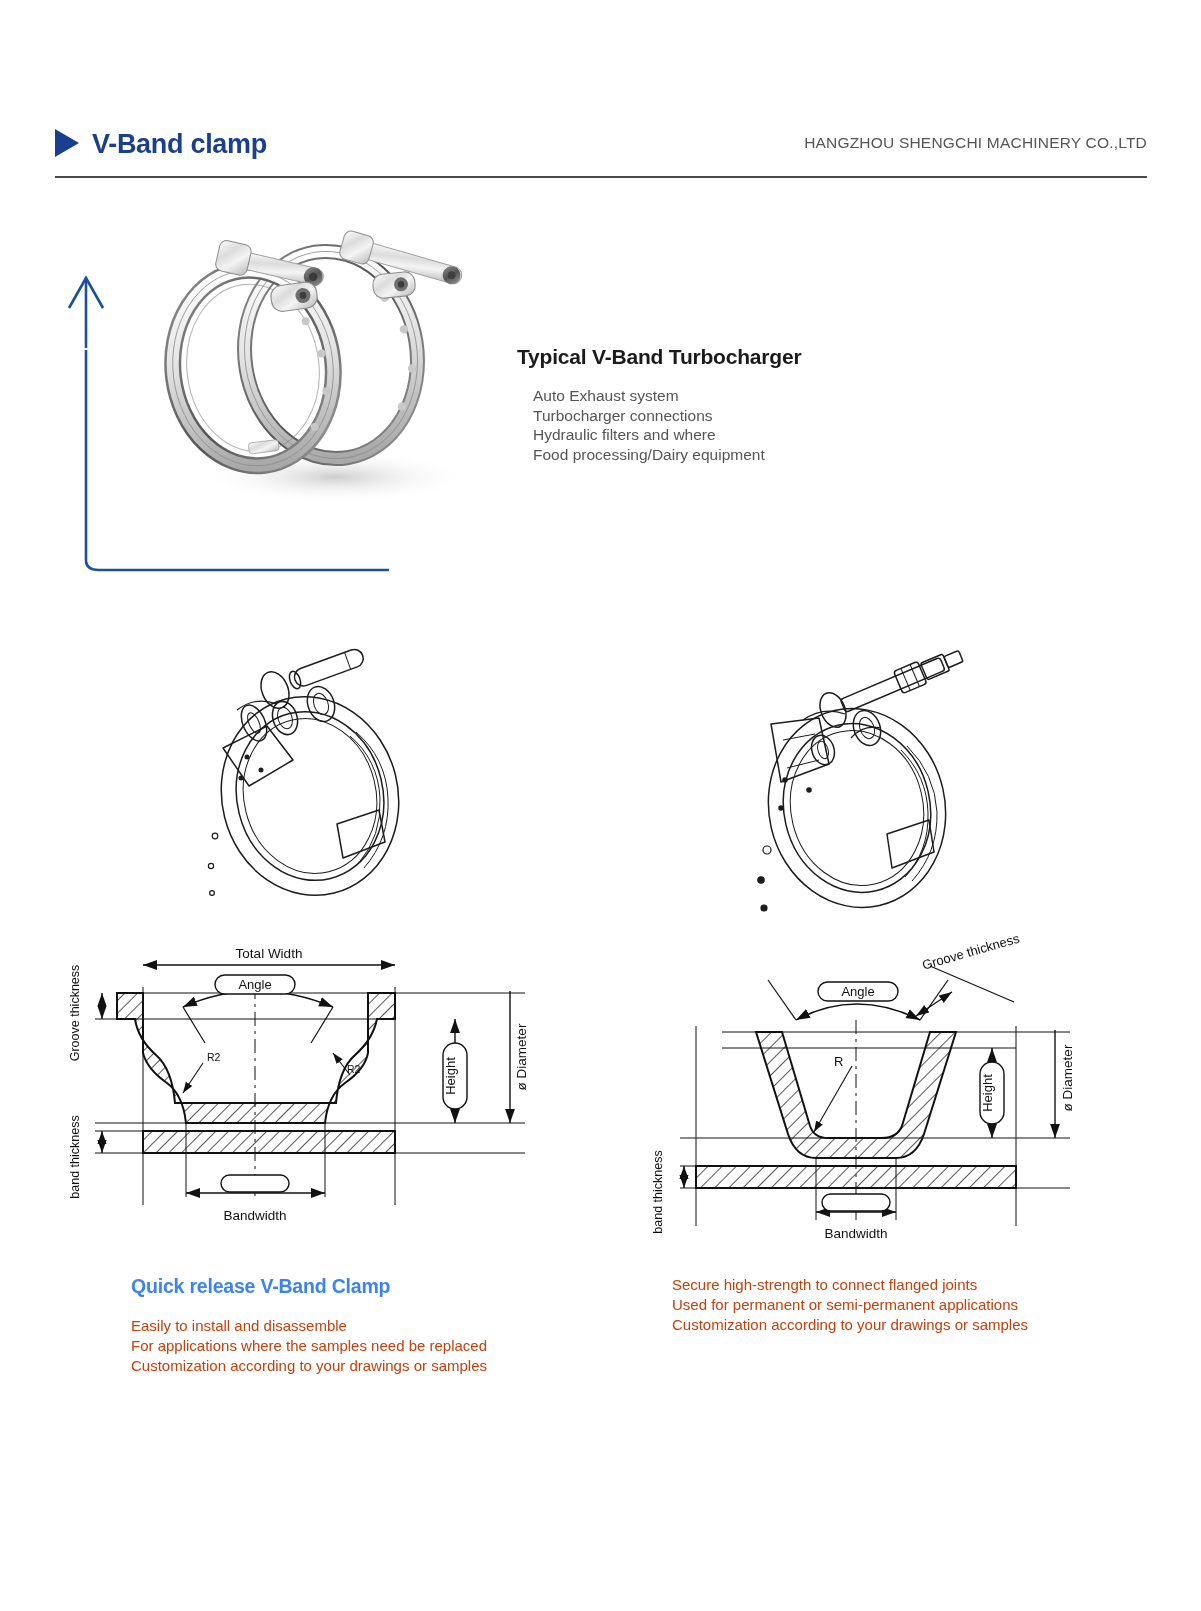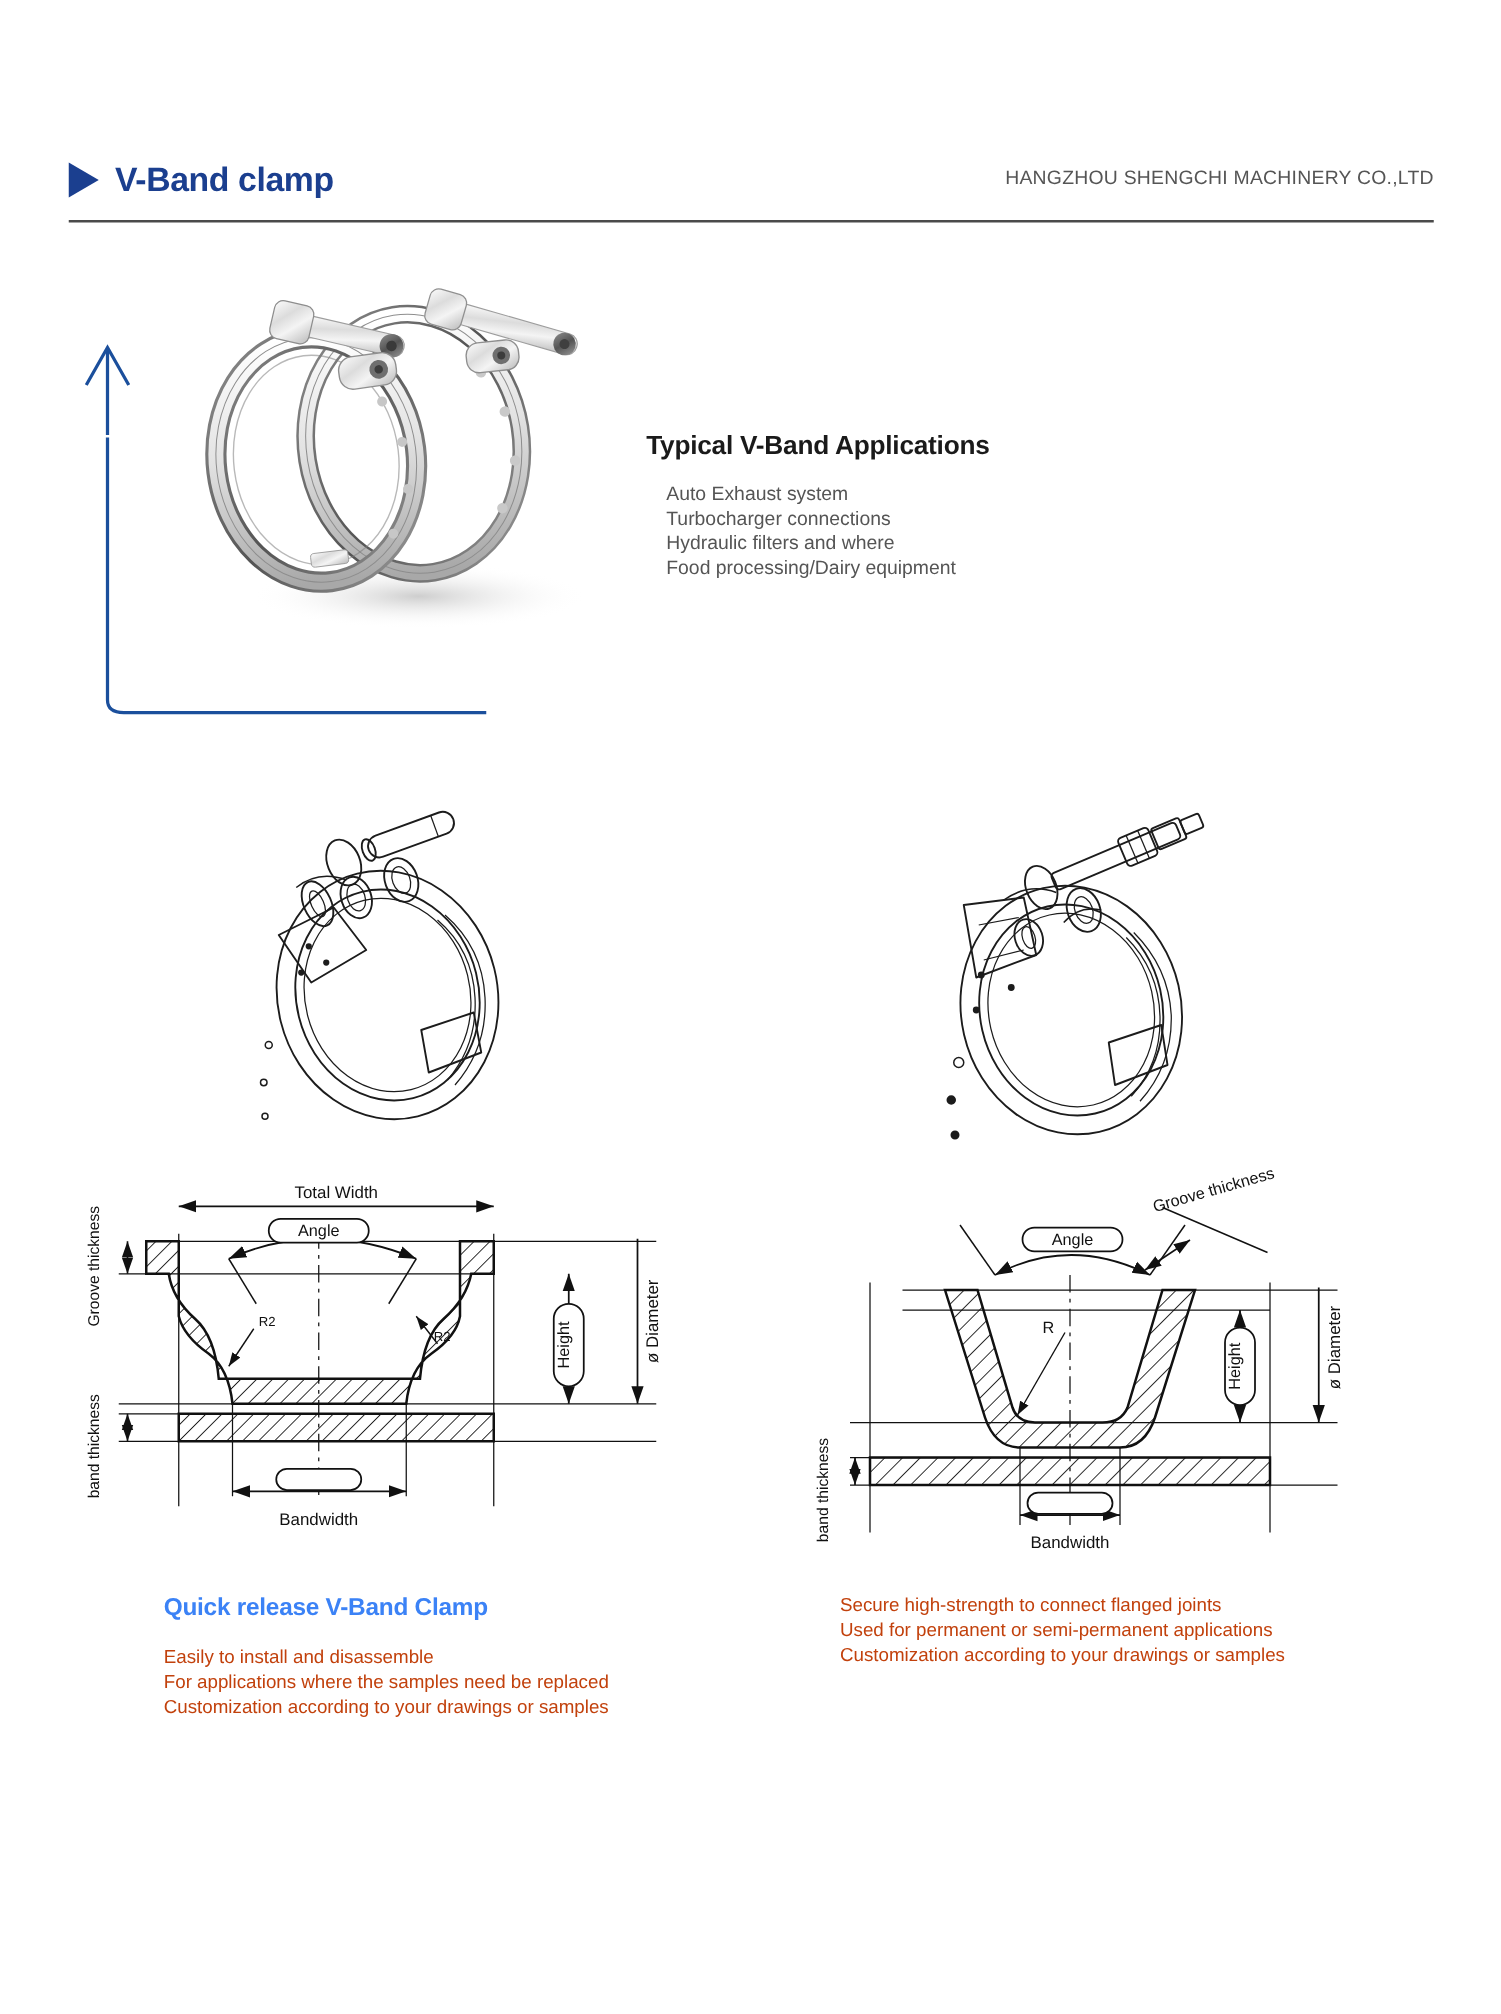--- a/index.html
+++ b/index.html
@@ -9,21 +9,21 @@
     background:#ffffff;
     font-family:"Liberation Sans", sans-serif;
     color:#333;
     position:relative;
     overflow:hidden;
   }
 
   
   #header { position:absolute; left:55px; top:118px; width:1092px; height:62px; }
   #header .title-row { display:flex; align-items:center; justify-content:space-between; height:52px; }
-  #header .title-left { display:flex; align-items:center; gap:13px; }
+  #header .title-left { display:flex; align-items:flex-start; gap:13px; }
   #tri { width:0;height:0; border-left:24px solid #1b3f8f; border-top:14px solid transparent; border-bottom:14px solid transparent; }
   #page-title { font-size:27px; font-weight:bold; color:#1b3f8f; letter-spacing:-0.3px; white-space:nowrap; }
   #company { font-size:15.5px; color:#555; letter-spacing:0.2px; white-space:nowrap; padding-bottom:2px; }
   #header-rule { position:absolute; left:0; top:58px; width:1092px; height:2px; background:#4a4a4a; }
 
   
   #hero { position:absolute; left:55px; top:205px; width:1092px; height:390px; }
   #arrow-bracket { position:absolute; left:6px; top:65px; width:330px; height:305px; }
   #photo { position:absolute; left:80px; top:0px; width:360px; height:310px; }
 
@@ -147,21 +147,21 @@
     </g>
     <g transform="translate(250,80) rotate(-6)">
       <rect x="-12" y="-11" width="42" height="24" rx="10" fill="url(#steel)" stroke="#8f8f8f" stroke-width="1.1"></rect>
       <circle cx="16" cy="1" r="7" fill="#6f6f6f"></circle>
         <circle cx="16" cy="1" r="3.2" fill="#3c3c3c"></circle>
     </g>
   </svg>
 </div>
 
 <div id="apps">
-  <h2 id="apps-title">Typical V-Band Applications</h2>
+  <h2 id="apps-title">Typical V-Band Turbocharger</h2>
   <ul id="apps-list">
     <li>Auto Exhaust system</li>
     <li>Turbocharger connections</li>
     <li>Hydraulic filters and where</li>
     <li>Food processing/Dairy equipment</li>
   </ul>
 </div>
 
 <svg id="lineart-left" viewBox="0 0 270 285">
   <g fill="none" stroke="#1c1c1c" stroke-width="1.5" stroke-linejoin="round">

